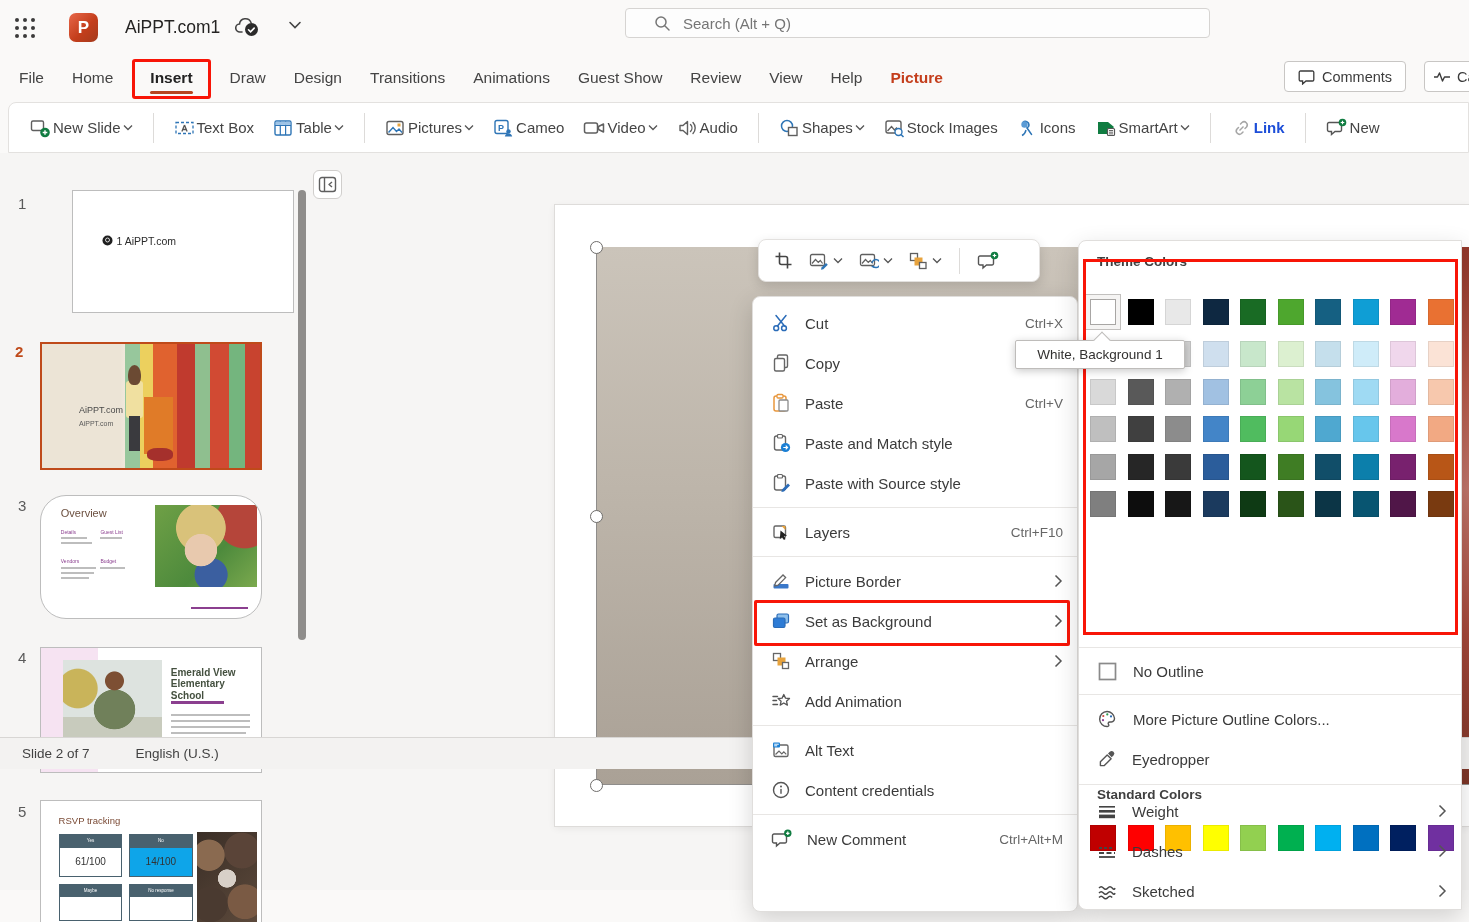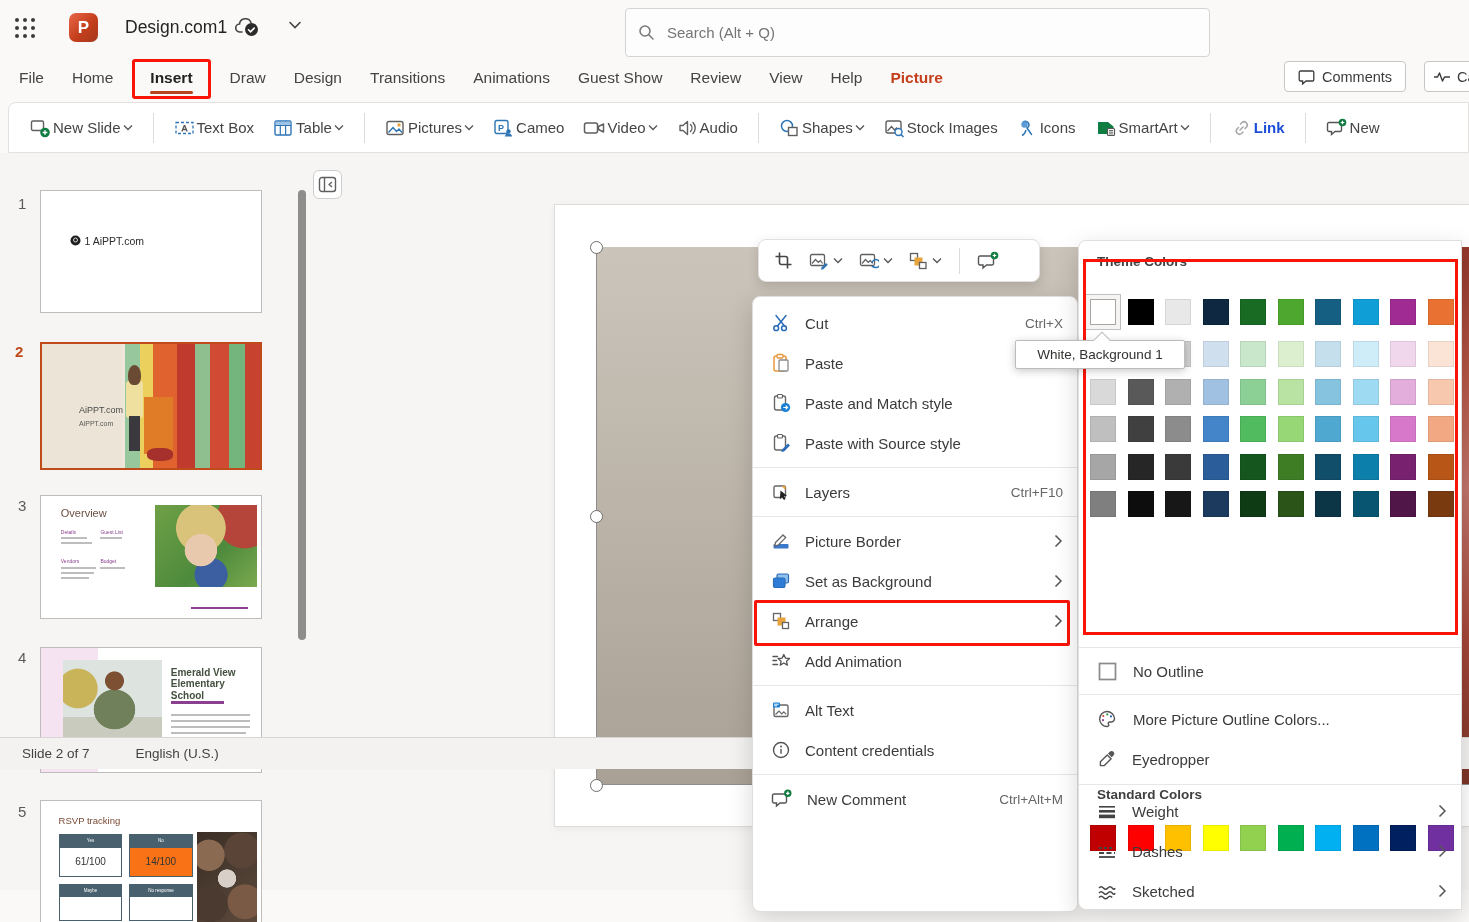--- a/index.html
+++ b/index.html
@@ -9,22 +9,22 @@
 
   
   .topbar { position:absolute; left:0; top:0; width:1469px; height:55px; background:#faf9f8; }
   .waffle { position:absolute; left:12px; top:15px; width:26px; height:26px; cursor:pointer; }
   .ppt-logo { position:absolute; left:69px; top:13px; width:29px; height:29px; border-radius:7px;
     background:linear-gradient(135deg,#e8684a 0%,#c43e1c 55%,#a33a1c 100%);
     color:#fff; font-weight:bold; font-size:17px; display:flex; align-items:center; justify-content:center; }
   .doc-title { position:absolute; left:125px; top:17px; font-size:17.5px; color:#252423; }
   .saved-icon { position:absolute; left:235px; top:15px; }
   .title-chevron { position:absolute; left:288px; top:20px; }
-  .searchbox { position:absolute; left:625px; top:8px; width:585px; height:49px; background:#fdfdfd;
-    border:1px solid #d6d4d2; border-radius:4px; display:flex; align-items:center; padding-left:12px; }
+  .searchbox { position:absolute; left:625px; top:8px; width:585px; height:30px; background:#fdfdfd;
+    border:1px solid #d6d4d2; border-radius:4px; display:flex; align-items:center; padding-left:28px; }
   .searchbox input { border:none; outline:none; background:transparent; font-size:15px; color:#605e5c;
     width:480px; margin-left:12px; font-family:"Liberation Sans",sans-serif; }
 
   
   .menubar { position:absolute; left:19px; top:55px; height:45px; display:flex; align-items:center; gap:28px; }
   .mitem { font-size:15.5px; color:#444; cursor:pointer; white-space:nowrap; }
   .mitem.active { font-weight:bold; color:#222; position:relative; padding:4px 9px; }
   .mitem.active .ul { position:absolute; left:9px; right:9px; bottom:-3px; height:3px; background:#b8441f; border-radius:2px; }
   .insert-annotation { position:absolute; left:-9px; top:-6px; right:-9px; bottom:-8px; border:3px solid #f81507; border-radius:3px; pointer-events:none; }
   .mitem.contextual { color:#c43e1c; font-weight:bold; }
@@ -126,21 +126,21 @@
         <circle cx="5" cy="13" r="2"></circle>
             <circle cx="13" cy="13" r="2"></circle>
             <circle cx="21" cy="13" r="2"></circle>
         <circle cx="5" cy="21" r="2"></circle>
             <circle cx="13" cy="21" r="2"></circle>
             <circle cx="21" cy="21" r="2"></circle>
           </g>
         </svg>
     </div>
     <div class="ppt-logo">P</div>
-    <div class="doc-title">Design.com1</div>
+    <div class="doc-title">AiPPT.com1</div>
     <div class="saved-icon">
       <svg width="26" height="24" viewBox="0 0 26 24">
         <path d="M7 17h-2a4 4 0 0 1-.5-8A6 6 0 0 1 16 7.5" fill="none" stroke="#444" stroke-width="1.6" stroke-linecap="round"></path>
         <circle cx="16.5" cy="14.5" r="6.5" fill="#2b2b2b"></circle>
         <path d="M13.5 14.8l2.1 2.1 3.6-3.8" stroke="#fff" stroke-width="1.6" fill="none" stroke-linecap="round"></path>
       </svg>
     </div>
     <div class="title-chevron">
       <svg width="14" height="10" viewBox="0 0 14 10">
           <path d="M2 2.5l5 5 5-5" stroke="#444" stroke-width="1.6" fill="none" stroke-linecap="round"></path>
@@ -335,21 +335,21 @@
     <div class="collapse-btn">
       <svg width="19" height="17" viewBox="0 0 19 17">
           <rect x="1.5" y="1.5" width="16" height="14" rx="2.5" fill="none" stroke="#5f5f5f" stroke-width="1.4"></rect>
           <path d="M6.5 1.5v14" stroke="#5f5f5f" stroke-width="1.4"></path>
           <path d="M14 6l-3 2.5 3 2.5" fill="none" stroke="#5f5f5f" stroke-width="1.4" stroke-linejoin="round"></path>
         </svg>
     </div>
     <div class="pane-scrollbar"></div>
 
     <div class="thumb-num" style="left:18px; top:42px;">1</div>
-    <div class="thumb" style="top:37px; height:123px;">
+    <div class="thumb" style="top:37px; height:123px;margin-left:32px;">
       <div style="position:absolute; left:13%; top:36%; display:flex; align-items:center; gap:4px;">
         <span>
           <svg width="11" height="11" viewBox="0 0 11 11">
               <circle cx="5.5" cy="5.5" r="5" fill="#1f1f1f"></circle>
               <circle cx="5.5" cy="5" r="2" fill="none" stroke="#fff" stroke-width=".8"></circle>
             </svg>
         </span>
         <span style="font-size:10.5px; color:#2b2b2b;">1 AiPPT.com</span>
       </div>
     </div>
@@ -360,21 +360,21 @@
       <div style="position:absolute; left:47%; top:43%; width:13%; height:46%; background:#e07b28;"></div>
       <div style="position:absolute; left:38.5%; top:30%; width:8%; height:30%; background:#f0e0a0; border-radius:3px;"></div>
       <div style="position:absolute; left:39.5%; top:17%; width:6%; height:16%; background:#6b4a33; border-radius:50% 50% 40% 40%;"></div>
       <div style="position:absolute; left:40%; top:58%; width:5%; height:28%; background:#3a3a3e;"></div>
       <div style="position:absolute; left:48%; top:84%; width:12%; height:10%; background:#a5302c; border-radius:40%;"></div>
       <div style="position:absolute; left:17%; top:49%; font-size:9px; color:#4a4a4a;">AiPPT.com</div>
       <div style="position:absolute; left:17%; top:61%; font-size:7px; color:#5a5a5a;">AiPPT.com</div>
     </div>
 
     <div class="thumb-num" style="left:18px; top:344px;">3</div>
-    <div class="thumb" style="top:342px; height:124px;">
+    <div class="thumb" style="top:342px; height:124px;border-radius:26px;">
       <div style="position:absolute; left:9%; top:9%; font-size:11px; color:#6b4f3f;">Overview</div>
       <div style="position:absolute; left:9%; top:27%; font-size:5px; color:#8b3f8f;">Details</div>
       <div style="position:absolute; left:27%; top:27%; font-size:5px; color:#8b3f8f;">Guest List</div>
       <div style="position:absolute; left:9%; top:51%; font-size:5px; color:#8b3f8f;">Vendors</div>
       <div style="position:absolute; left:27%; top:51%; font-size:5px; color:#8b3f8f;">Budget</div>
       <div style="position:absolute; left:9%; top:34%; width:12%; height:2px; background:#bdbdbd;"></div>
       <div style="position:absolute; left:9%; top:38%; width:14%; height:2px; background:#bdbdbd;"></div>
       <div style="position:absolute; left:27%; top:34%; width:10%; height:2px; background:#bdbdbd;"></div>
       <div style="position:absolute; left:9%; top:58%; width:16%; height:2px; background:#bdbdbd;"></div>
       <div style="position:absolute; left:9%; top:62%; width:15%; height:2px; background:#bdbdbd;"></div>
@@ -406,21 +406,21 @@
       <div style="position:absolute; left:59%; top:73%; width:30%; height:2px; background:#bdbdbd;"></div>
       <div style="position:absolute; right:6%; bottom:7%; width:24%; height:2px; background:#8b3f8f;"></div>
     </div>
 
     <div class="thumb-num" style="left:18px; top:650px;">5</div>
     <div class="thumb" style="top:647px; height:126px;">
       <div style="position:absolute; left:8%; top:11%; font-size:9.5px; color:#7a4a35;">RSVP tracking</div>
       <div style="position:absolute; left:8%; top:27%; width:29%; height:10%; background:#49616e; color:#fff; font-size:4.5px; display:flex; align-items:center; justify-content:center;">Yes</div>
       <div style="position:absolute; left:40%; top:27%; width:29%; height:10%; background:#49616e; color:#fff; font-size:4.5px; display:flex; align-items:center; justify-content:center;">No</div>
       <div style="position:absolute; left:8%; top:37%; width:29%; height:24%; border:1px solid #49616e; background:#fff; font-size:10px; color:#333; display:flex; align-items:center; justify-content:center;">61/100</div>
-      <div style="position:absolute; left:40%; top:37%; width:29%; height:24%; border:1px solid #49616e; background:#f97316; font-size:10px; color:#333; display:flex; align-items:center; justify-content:center;">14/100</div>
+      <div style="position:absolute; left:40%; top:37%; width:29%; height:24%; border:1px solid #49616e; background:#0ea5e9; font-size:10px; color:#333; display:flex; align-items:center; justify-content:center;">14/100</div>
       <div style="position:absolute; left:8%; top:67%; width:29%; height:10%; background:#49616e; color:#fff; font-size:4.5px; display:flex; align-items:center; justify-content:center;">Maybe</div>
       <div style="position:absolute; left:40%; top:67%; width:29%; height:10%; background:#49616e; color:#fff; font-size:4.5px; display:flex; align-items:center; justify-content:center;">No response</div>
       <div style="position:absolute; left:8%; top:77%; width:29%; height:20%; border:1px solid #49616e; background:#fff;"></div>
       <div style="position:absolute; left:40%; top:77%; width:29%; height:20%; border:1px solid #49616e; background:#fff;"></div>
       <div style="position:absolute; left:71%; top:25%; width:27%; height:75%; background:
         radial-gradient(circle at 50% 50%, #d8d0c8 0 16%, transparent 17%),
         radial-gradient(circle at 20% 25%, #8a6a50 0 18%, transparent 19%),
         radial-gradient(circle at 75% 20%, #5a4438 0 20%, transparent 21%),
         radial-gradient(circle at 80% 75%, #7a5a44 0 20%, transparent 21%),
         radial-gradient(circle at 22% 78%, #4a3a30 0 20%, transparent 21%),
@@ -497,20 +497,29 @@
     <div class="ctx-row">
       <span>
           <svg width="20" height="20" viewBox="0 0 20 20">
             <path d="M5 2.5l8.5 10.5M15 2.5L6.5 13" stroke="#2b6cb8" stroke-width="1.5" stroke-linecap="round" fill="none"></path>
             <circle cx="5.2" cy="15.2" r="2.4" fill="none" stroke="#2b6cb8" stroke-width="1.5"></circle>
             <circle cx="13" cy="15.2" r="2.4" fill="none" stroke="#2b6cb8" stroke-width="1.5"></circle>
           </svg>
         </span>
       <span class="lbl">Cut</span>
       <span class="sc">Ctrl+X</span>
+    </div>
+    <div class="ctx-row">
+      <span>
+          <svg width="20" height="20" viewBox="0 0 20 20">
+            <rect x="6.5" y="2" width="10" height="12.5" rx="1.5" fill="none" stroke="#666" stroke-width="1.4"></rect>
+            <rect x="3.5" y="5.5" width="10" height="12.5" rx="1.5" fill="#fff" stroke="#666" stroke-width="1.4"></rect>
+          </svg>
+        </span>
+      <span class="lbl">Copy</span>
     </div>
     <div class="ctx-row">
       <span>
           <svg width="20" height="20" viewBox="0 0 20 20">
             <rect x="3" y="3" width="12" height="15" rx="2" fill="none" stroke="#e8973c" stroke-width="1.5"></rect>
             <rect x="6" y="1.5" width="6" height="3.5" rx="1" fill="#fff" stroke="#e8973c" stroke-width="1.3"></rect>
             <rect x="8" y="7" width="9" height="11" rx="1" fill="#fff" stroke="#8a8a8a" stroke-width="1.3"></rect>
           </svg>
         </span>
       <span class="lbl">Paste</span>

